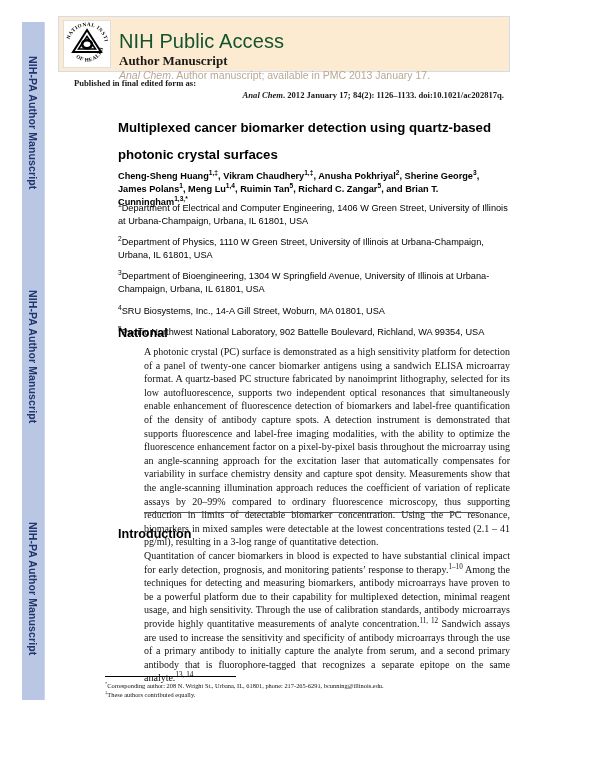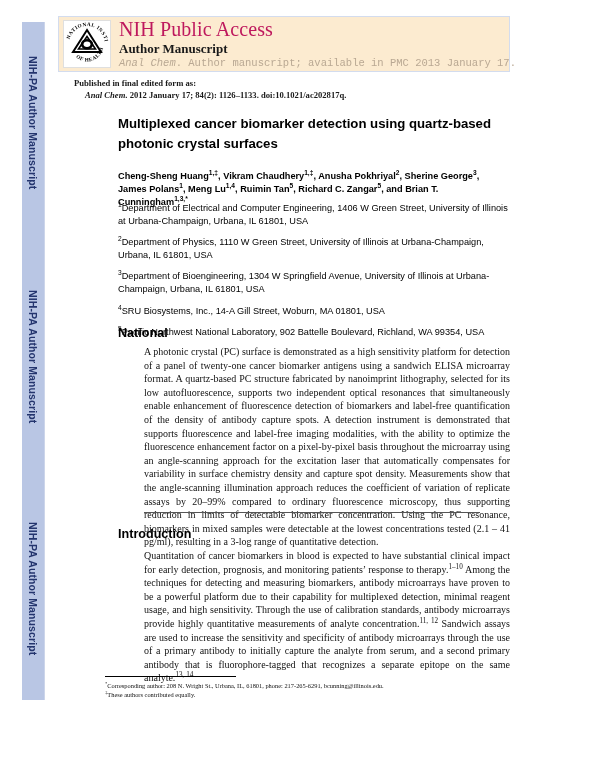--- a/index.html
+++ b/index.html
@@ -75,65 +75,66 @@
     box-sizing: border-box;
   }
   .banner-logo svg { display: block; }
   .banner-text {
     position: absolute;
     left: 60px;
     top: 1px;
     right: 4px;
   }
   .banner-title {
-    font-family: Liberation Serif, serif;
+    font-family: Liberation Sans, sans-serif;
     font-size: 20px;
     line-height: 23px;
-    color: #be185d;
+    color: #14532d;
     letter-spacing: 0.1px;
+    margin-top: 12px;
   }
   .banner-sub {
     font-family: "Liberation Serif", serif;
     font-weight: bold;
     font-size: 13px;
     line-height: 15px;
     color: #1a1a1a;
   }
   .banner-cite {
-    font-family: Liberation Mono, monospace;
+    font-family: Liberation Sans, sans-serif;
     font-size: 10.5px;
     line-height: 14px;
     color: #b9a893;
     white-space: nowrap;
   }
   .banner-cite i { font-style: italic; }
 
   
   .pubinfo {
     position: absolute;
     left: 74px;
     top: 78px;
     width: 430px;
     font-size: 8.6px;
     line-height: 11.5px;
     color: #1a1a1a;
     font-weight: bold;
   }
-  .pubinfo .l2 { padding-left: 11px; }
+  .pubinfo .l2 { padding-left: 11px; text-align: right; }
   .pubinfo i { font-style: italic; }
 
   .art-title {
     position: absolute;
     left: 118px;
     top: 114px;
     width: 392px;
     font-family: "Liberation Sans", sans-serif;
     font-weight: bold;
     font-size: 13.2px;
-    line-height: 20px;
+    line-height: 27px;
     color: #000;
   }
 
   .authors {
     position: absolute;
     left: 118px;
     top: 170px;
     width: 392px;
     font-family: "Liberation Sans", sans-serif;
     font-weight: bold;

